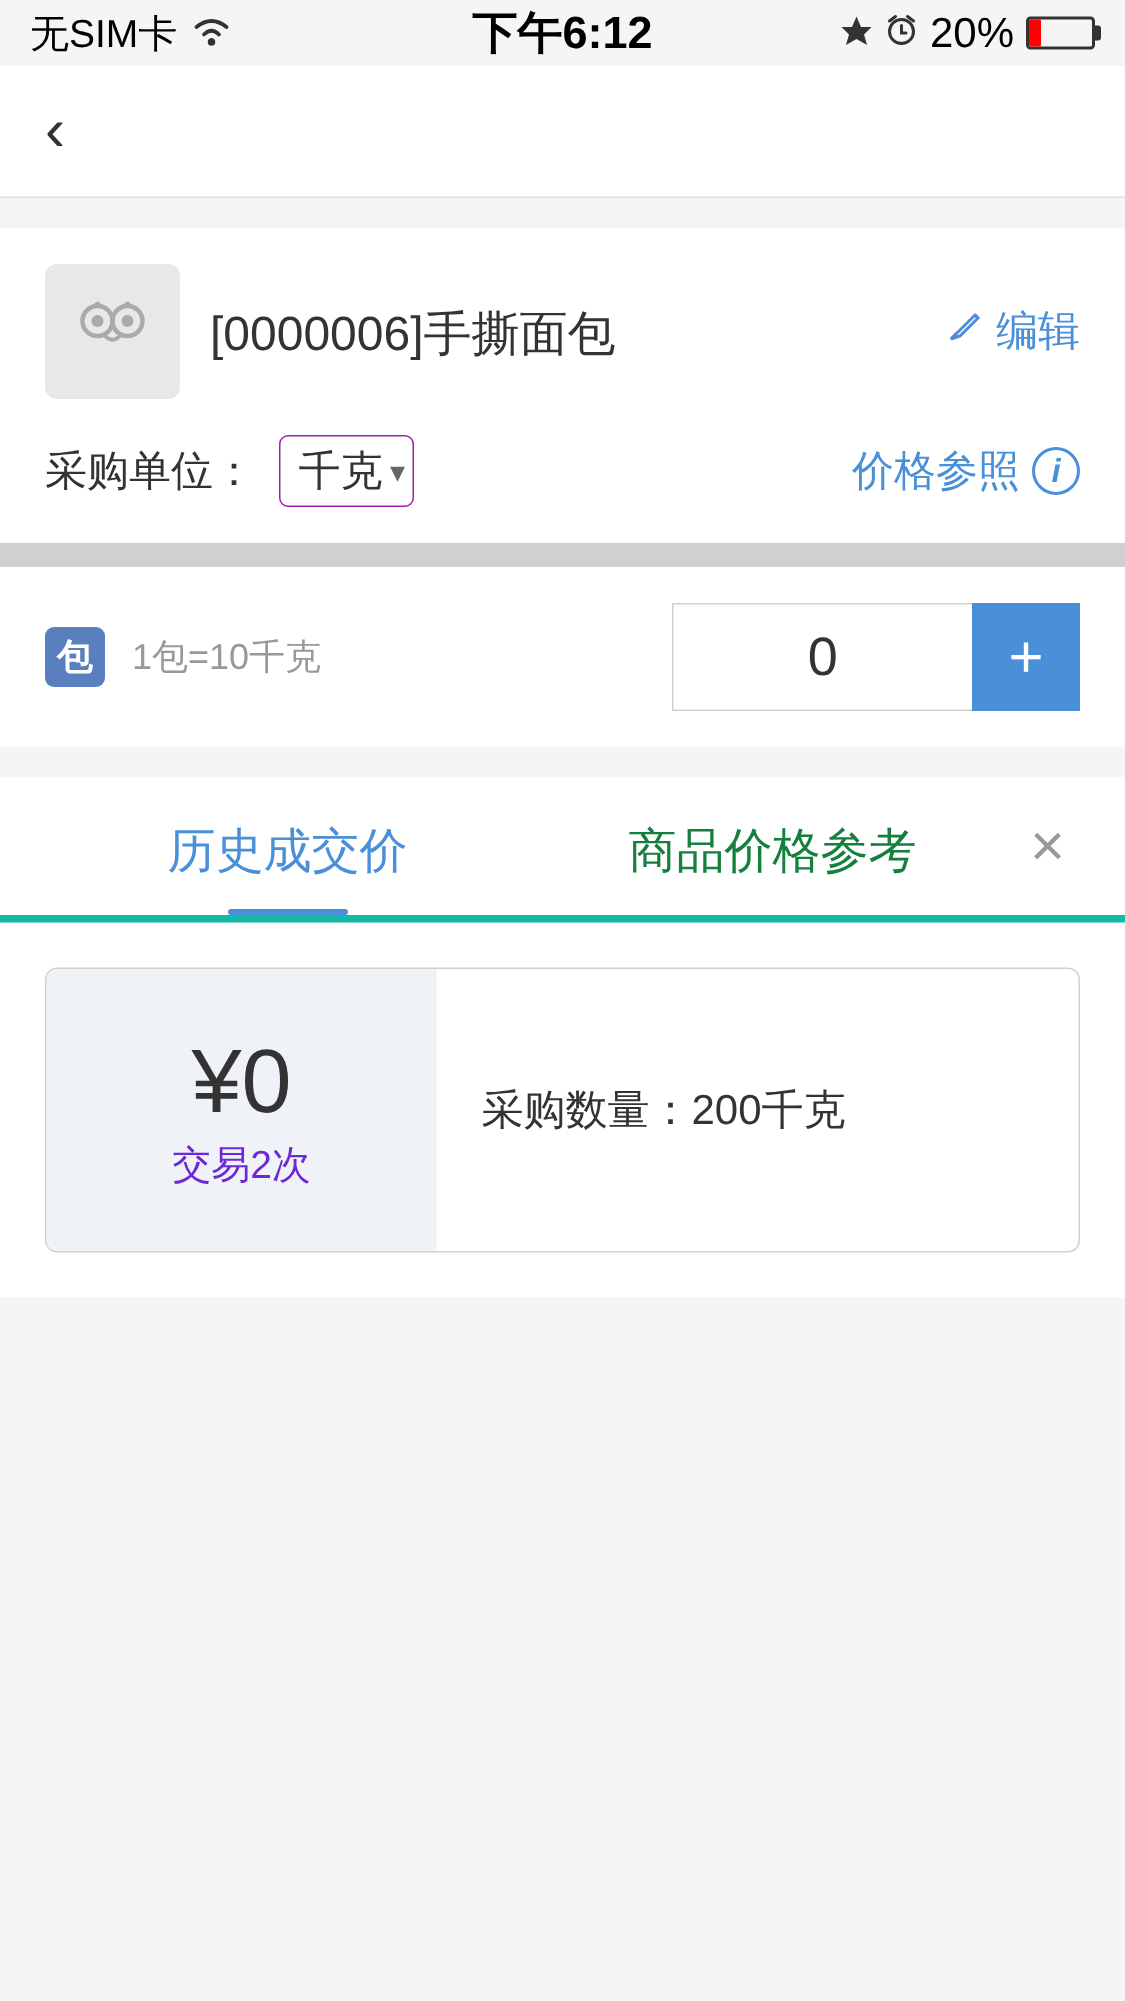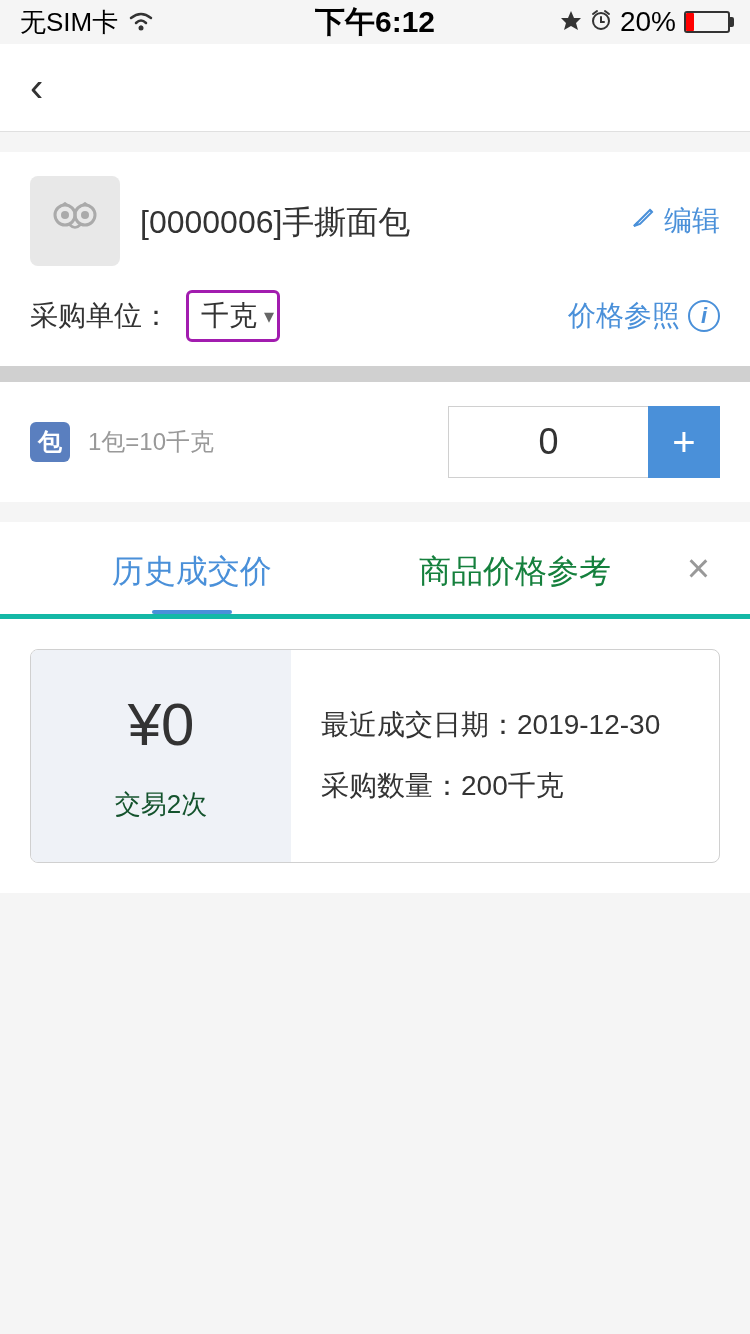--- a/index.html
+++ b/index.html
@@ -145,21 +145,21 @@
       margin-top: 24px;
     }
     .unit-row {
       display: flex;
       align-items: center;
       gap: 16px;
       font-size: 28px;
       color: #333;
     }
     .unit-select {
-      border: 3px solid #a21caf;
+      border: 1px solid #a21caf;
       border-radius: 6px;
       padding: 4px 20px 4px 12px;
       font-size: 28px;
       color: #333;
       background: white;
       appearance: none;
       -webkit-appearance: none;
       position: relative;
       display: inline-flex;
       align-items: center;
@@ -325,22 +325,22 @@
       justify-content: center;
       padding: 40px 20px;
     }
     .price-big {
       font-size: 60px;
       font-weight: 400;
       color: #333;
     }
     .trade-count {
       font-size: 26px;
-      color: #14532d;
-      margin-top: 28px;
+      color: #6d28d9;
+      margin-top: 4px;
     }
     .price-card-right {
       flex: 1;
       padding: 30px 30px;
       display: flex;
       flex-direction: column;
       justify-content: center;
       gap: 16px;
     }
     .price-detail-row {
@@ -470,23 +470,20 @@
   <div class="price-history-section">
     <div class="price-card">
       <div class="price-card-left">
         <div class="price-big">
           <span>¥</span><span>0</span>
         </div>
         <div class="trade-count">交易2次</div>
       </div>
       <div class="price-card-right">
         <div class="price-detail-row">
-          <span>最近成交日期：</span><span>2019-12-30</span>
-        </div>
-        <div class="price-detail-row">
           <span>采购数量：</span><span>200千克</span>
         </div>
       </div>
     </div>
   </div>
 </div>
 
 <div class="main-content"></div>
 
 </body></html>

